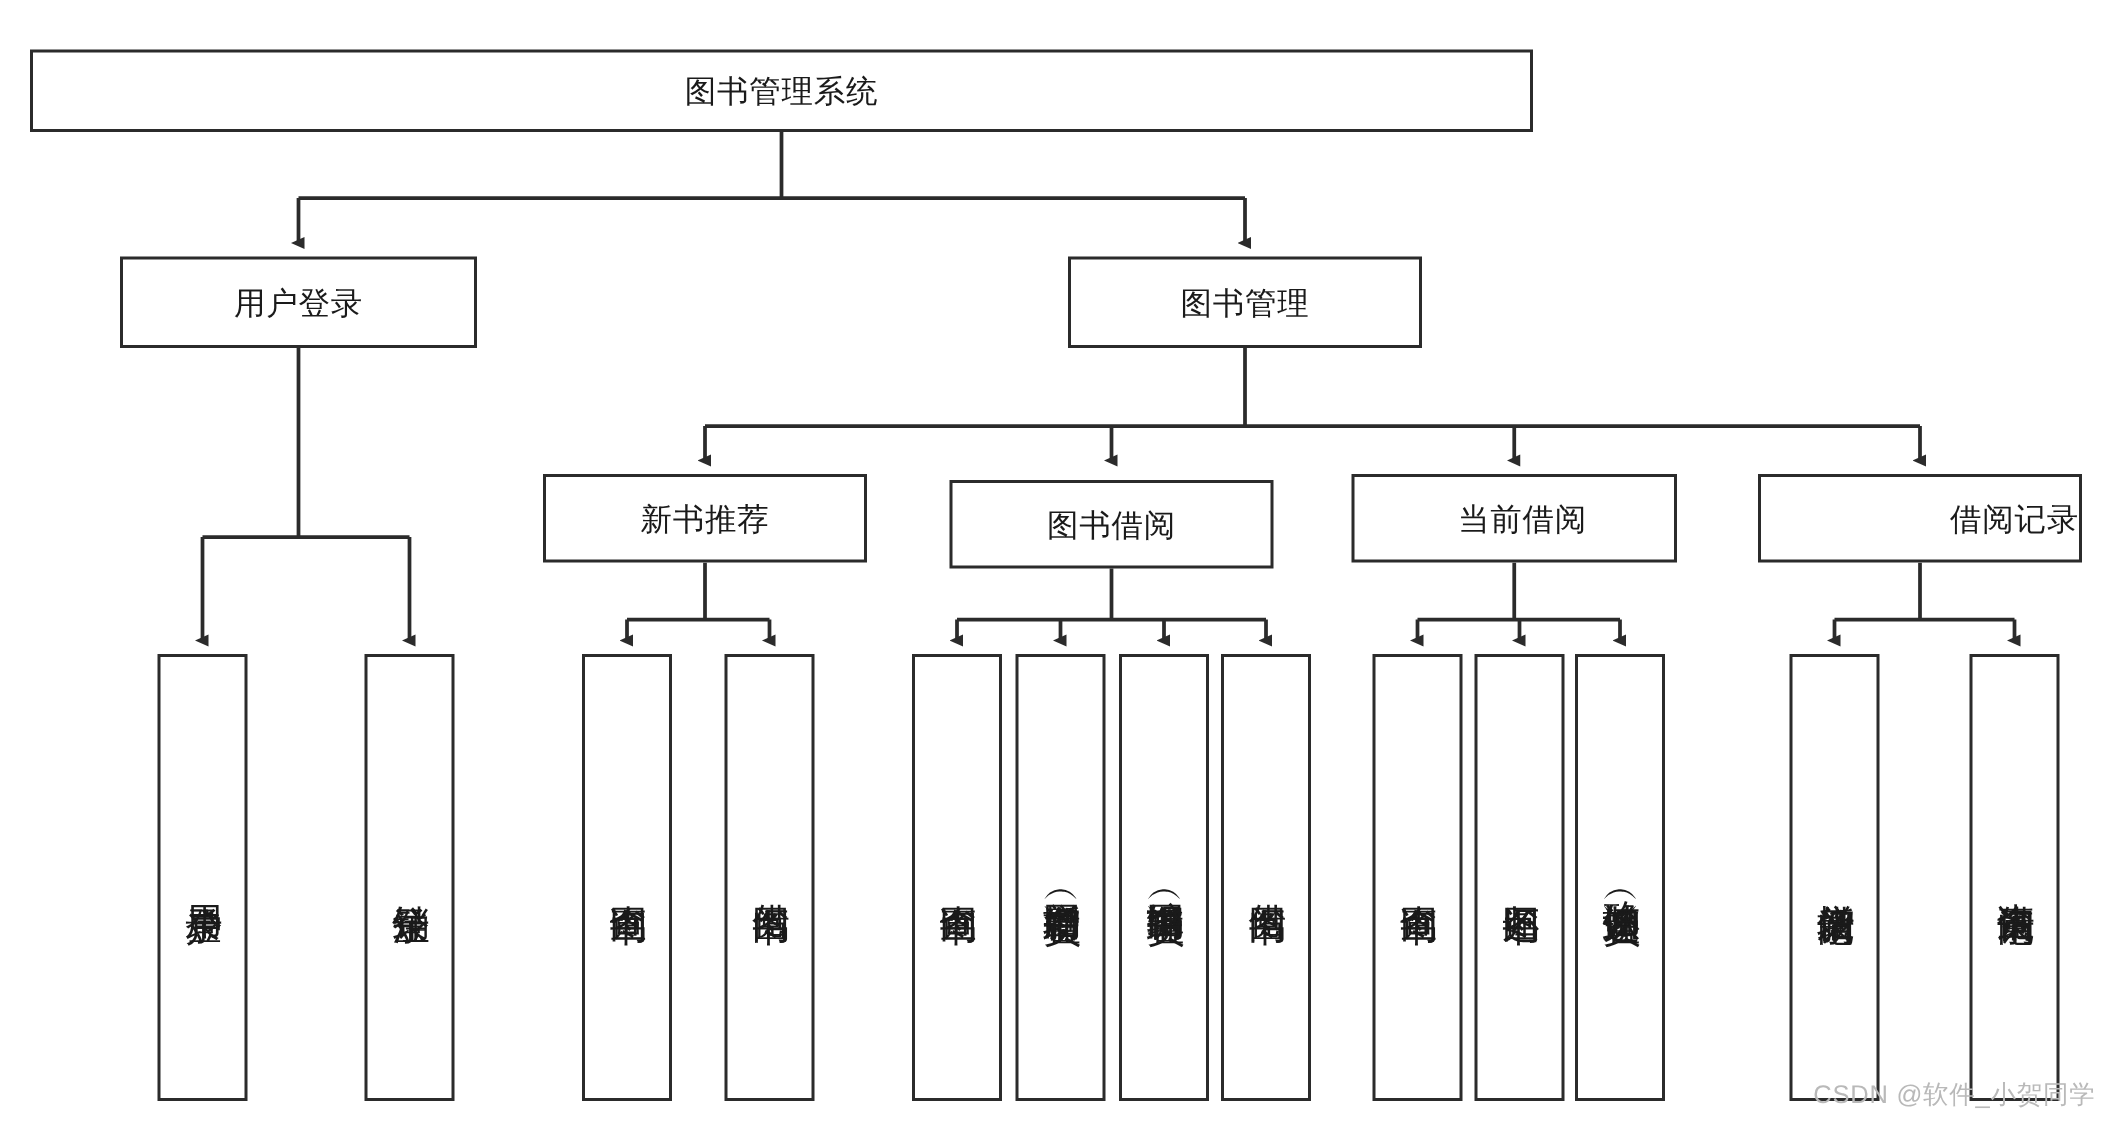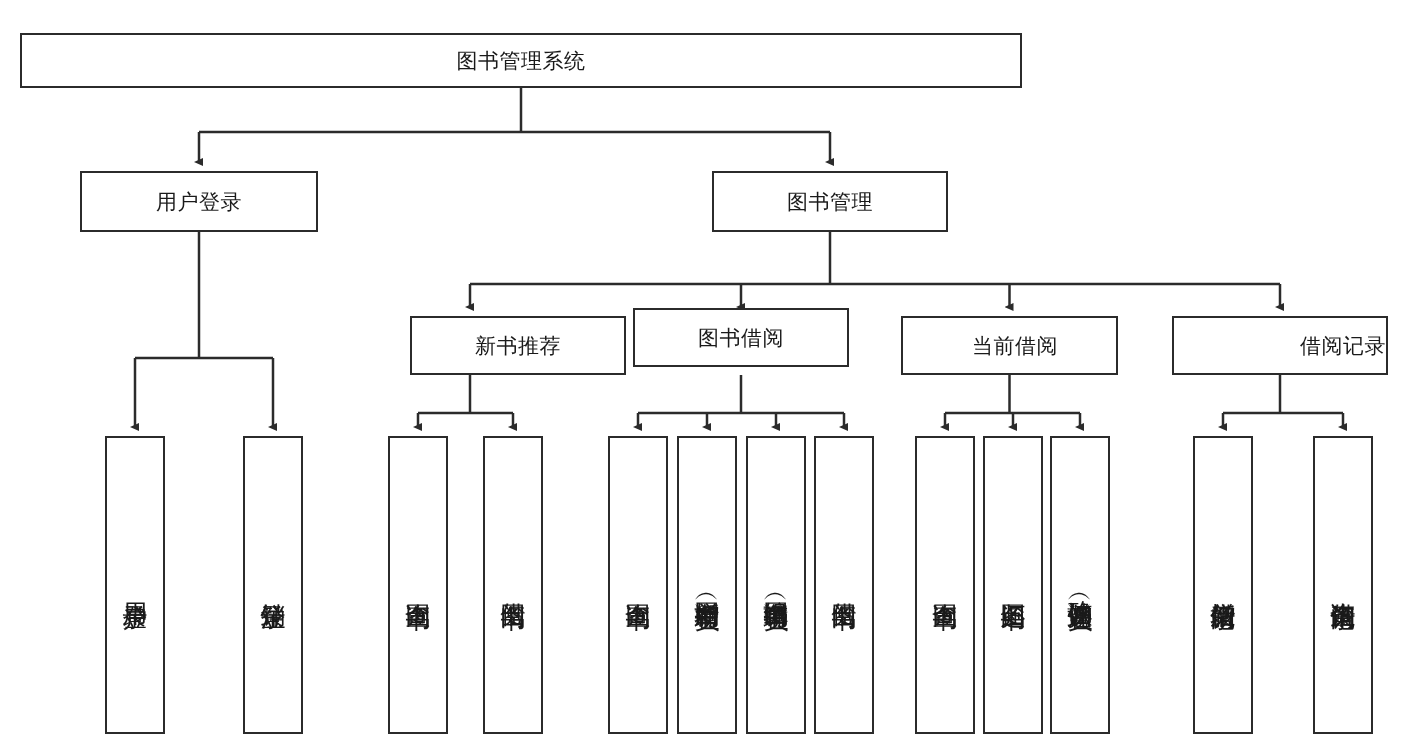--- a/index.html
+++ b/index.html
@@ -113,24 +113,24 @@
   <div id="node-layer">
       <div class="node horiz" style="left: 20px; top: 13px; width: 1002px; height: 55px; margin-top: 20px;">
         <span class="hlabel">图书管理系统</span>
       </div>
       <div class="node horiz" style="left: 80px; top: 171px; width: 238px; height: 61px;">
         <span class="hlabel">用户登录</span>
       </div>
       <div class="node horiz" style="left: 712px; top: 171px; width: 236px; height: 61px; font-family: Liberation Serif, serif;">
         <span class="hlabel">图书管理</span>
       </div>
-      <div class="node horiz" style="left: 362px; top: 316px; width: 216px; height: 59px; margin-left: 48px;">
+      <div class="node horiz" style="left: 362px; top: 316px; width: 216px; height: 59px;">
         <span class="hlabel">新书推荐</span>
       </div>
-      <div class="node horiz" style="left: 633px; top: 308px; width: 216px; height: 59px;">
+      <div class="node horiz" style="left: 633px; top: 320px; width: 216px; height: 59px;">
         <span class="hlabel">图书借阅</span>
       </div>
       <div class="node horiz" style="left: 901px; top: 316px; width: 217px; height: 59px; padding-left: 11px;">
         <span class="hlabel">当前借阅</span>
       </div>
       <div class="node horiz" style="left: 1172px; top: 316px; width: 216px; height: 59px; justify-content: flex-end;">
         <span class="hlabel">借阅记录</span>
       </div>
       <div class="node vert" style="left: 105px; top: 436px; width: 60px; height: 298px;">
         <span class="vlabel">用户登录</span>
@@ -166,13 +166,14 @@
         <span class="vlabel">确认归还（管理员）</span>
       </div>
       <div class="node vert" style="left: 1193px; top: 436px; width: 60px; height: 298px;">
         <span class="vlabel">新增借阅记录</span>
       </div>
       <div class="node vert" style="left: 1313px; top: 436px; width: 60px; height: 298px;">
         <span class="vlabel">查询借阅记录</span>
       </div>
     </div>
 
+  <div class="watermark">CSDN @软件_小贺同学</div>
 </div>
 
 </body></html>

